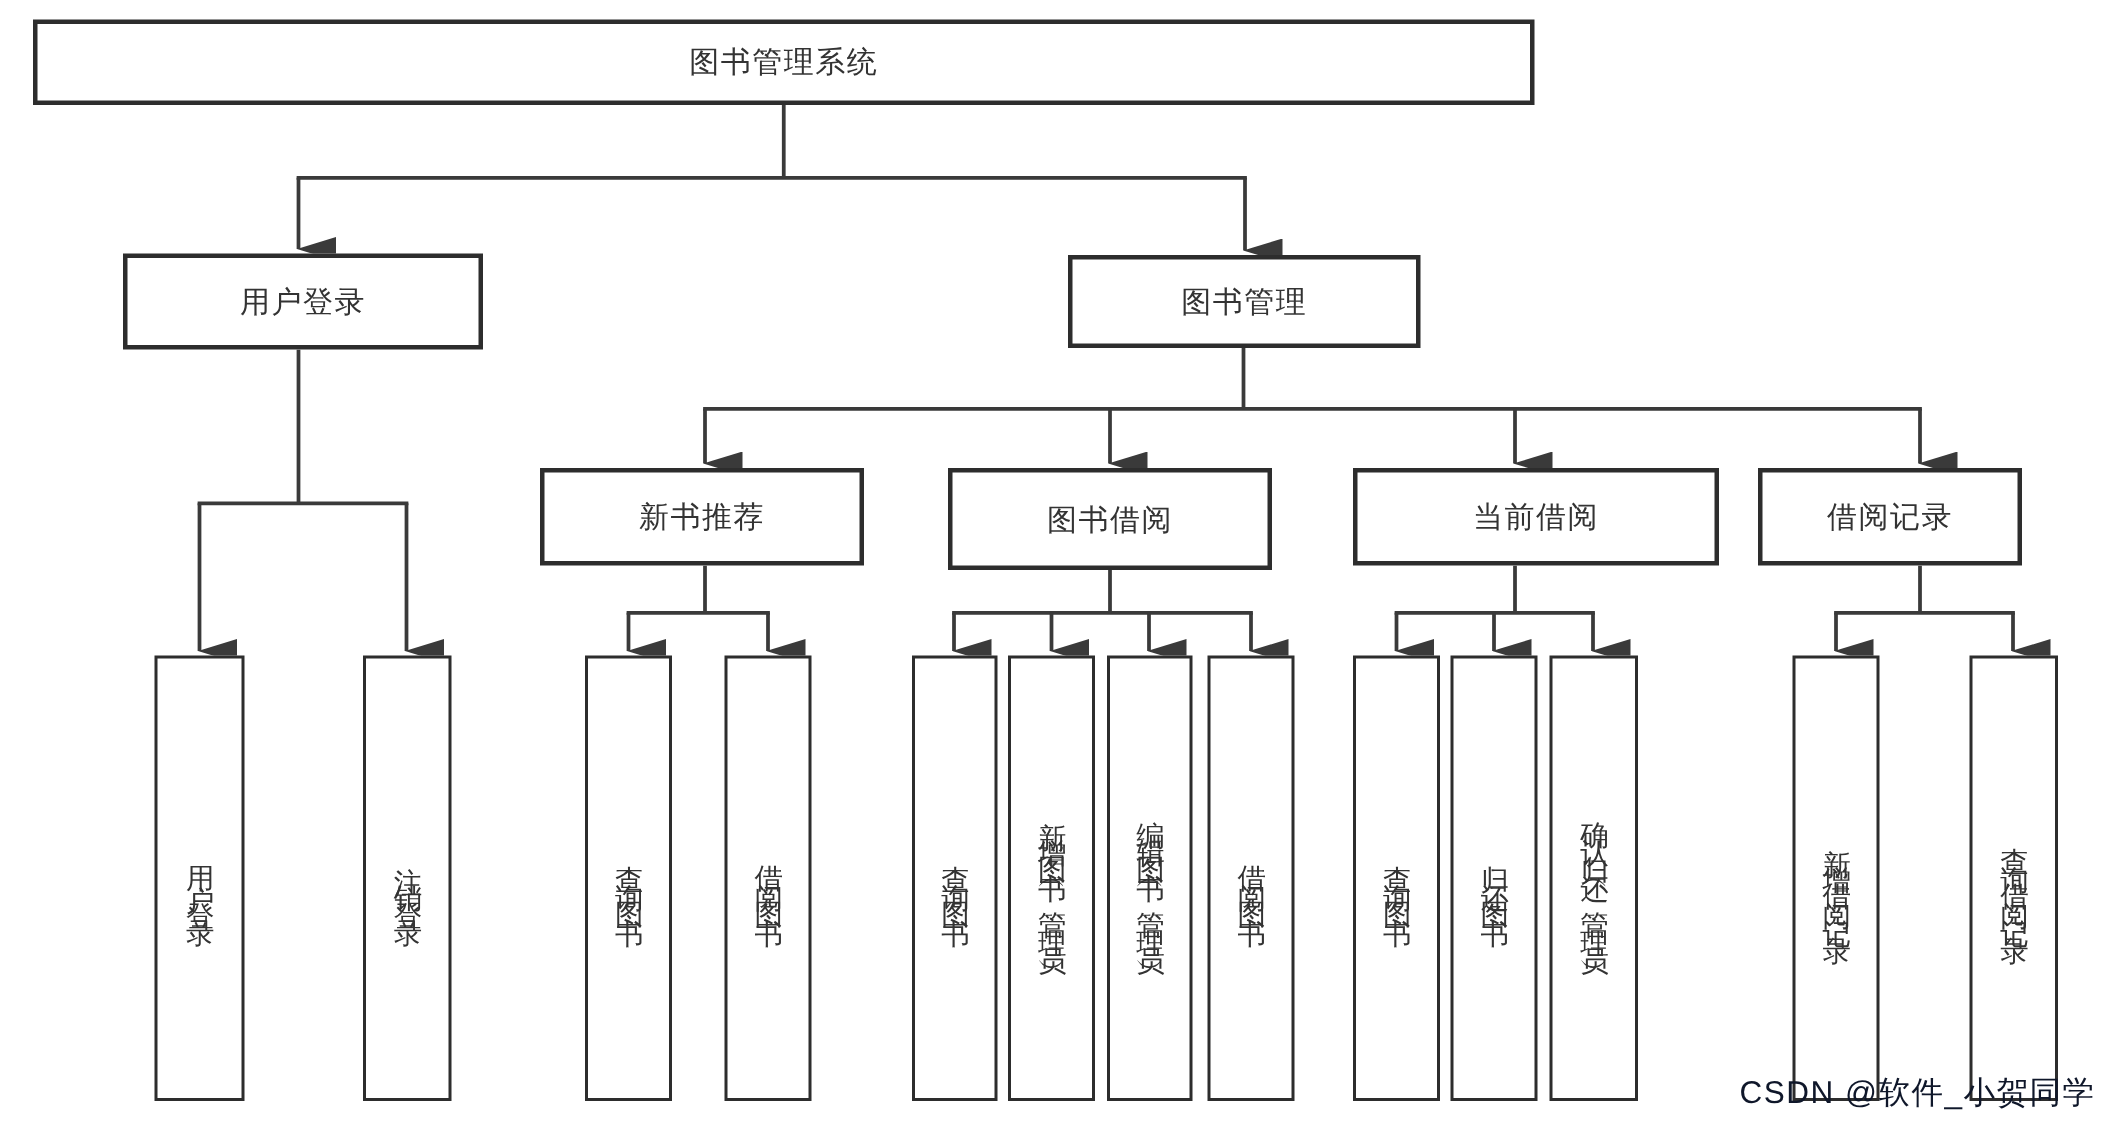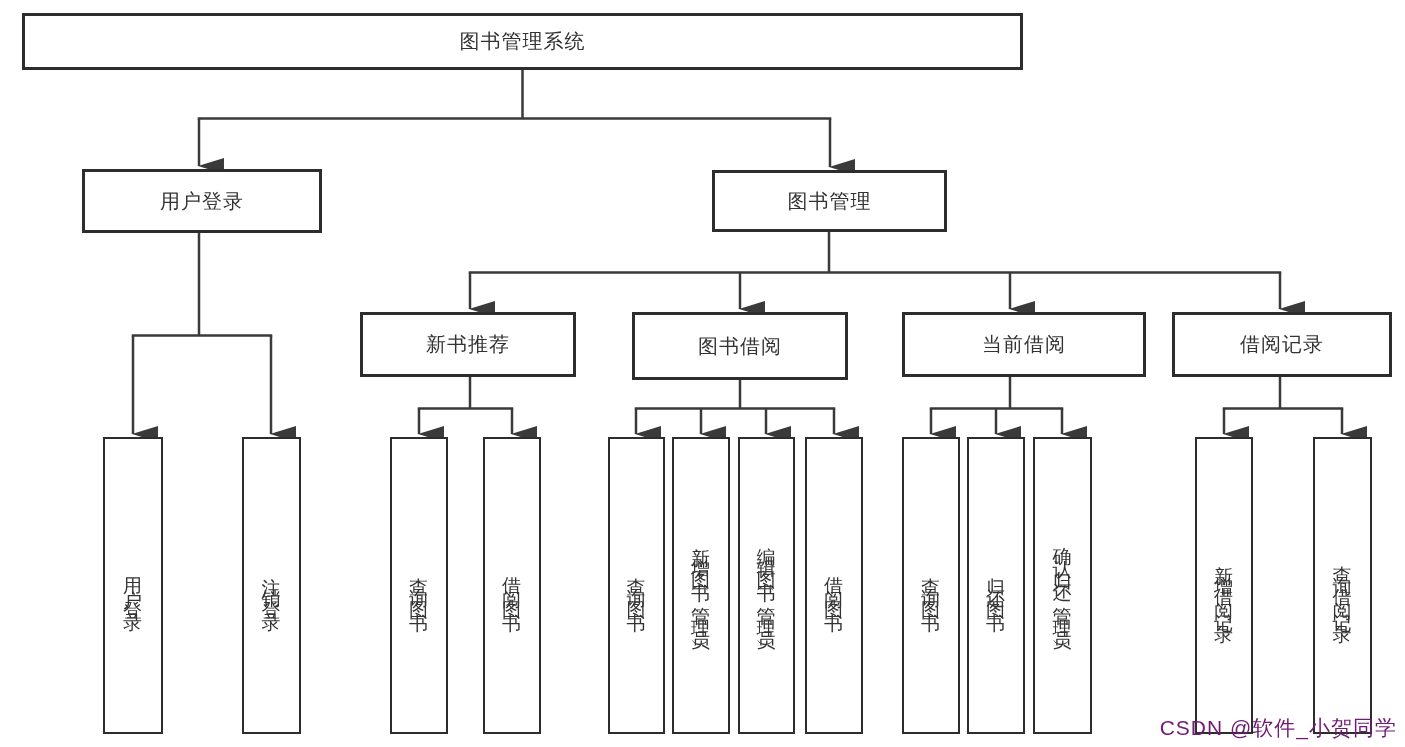--- a/index.html
+++ b/index.html
@@ -42,21 +42,21 @@
     text-orientation: upright;
     letter-spacing: 12px;
     line-height: 1;
     border-width: 2.5px;
   }
   .watermark {
     position: absolute;
     right: 8px;
     bottom: 5px;
     font-size: 21px;
-    color: #701a75;
+    color: #0f172a;
     z-index: 3;
     white-space: nowrap;
     letter-spacing: 1px;
   }
 </style>
 </head>
 <body>
 
 <div class="canvas">
 
@@ -104,21 +104,21 @@
   </svg>
 
   <div class="node h" style="left:22px; top:13px; width:1001px; height:57px;">图书管理系统</div>
 
   <div class="node h" style="left:82px; top:169px; width:240px; height:64px;">用户登录</div>
   <div class="node h" style="left:712px; top:170px; width:235px; height:62px;">图书管理</div>
 
   <div class="node h" style="left:360px; top:312px; width:216px; height:65px;">新书推荐</div>
   <div class="node h" style="left:632px; top:312px; width:216px; height:68px;">图书借阅</div>
   <div class="node h" style="left:902px; top:312px; width:244px; height:65px;">当前借阅</div>
-  <div class="node h" style="left:1172px; top:312px; width:220px; height:65px;">借阅记录</div>
+  <div class="node h" style="left:1172px; top:312px; width:176px; height:65px;">借阅记录</div>
 
   <div class="node v" style="left:103px; top:437px; width:60px; height:297px;">用户登录</div>
   <div class="node v" style="left:242px; top:437px; width:59px; height:297px;">注销登录</div>
 
   <div class="node v" style="left:390px; top:437px; width:58px; height:297px;">查询图书</div>
   <div class="node v" style="left:483px; top:437px; width:58px; height:297px;">借阅图书</div>
 
   <div class="node v" style="left:608px; top:437px; width:57px; height:297px;">查询图书</div>
   <div class="node v" style="left:672px; top:437px; width:58px; height:297px;">新增图书（管理员）</div>
   <div class="node v" style="left:738px; top:437px; width:57px; height:297px;">编辑图书（管理员）</div>

